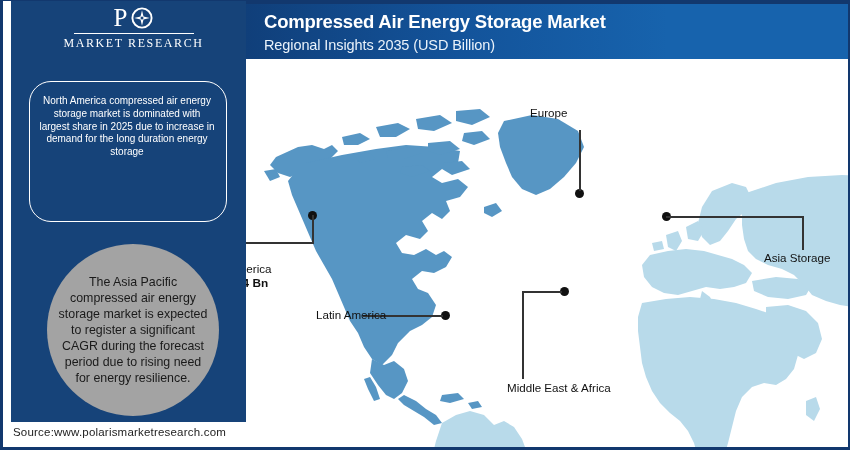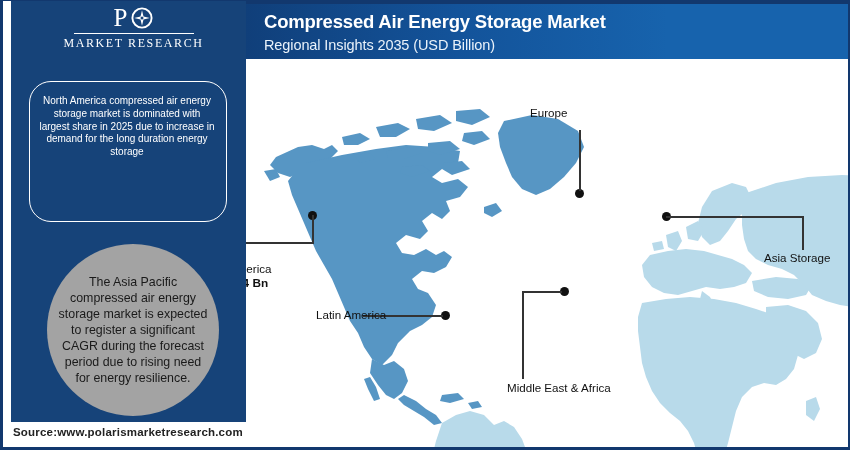--- a/index.html
+++ b/index.html
@@ -128,22 +128,22 @@
   }
 
   
   #footer {
     position: absolute;
     left: 12px; top: 425px;
     font-size: 11.5px;
     color: #222222;
     letter-spacing: 0.2px;
   }
-  #footer .src-label { font-weight: bold; }
-  #footer .src-url { font-weight: bold; text-align: center; }
+  #footer .src-label { font-weight: normal; }
+  #footer .src-url { font-weight: normal; text-align: center; }
 
   
   #map-area {
     position: absolute;
     left: 245px; top: 58px; width: 605px; height: 392px;
     background: #ffffff;
     border-right: 3px solid #12386e;
     overflow: hidden;
   }
   #map-svg { display: block; }

